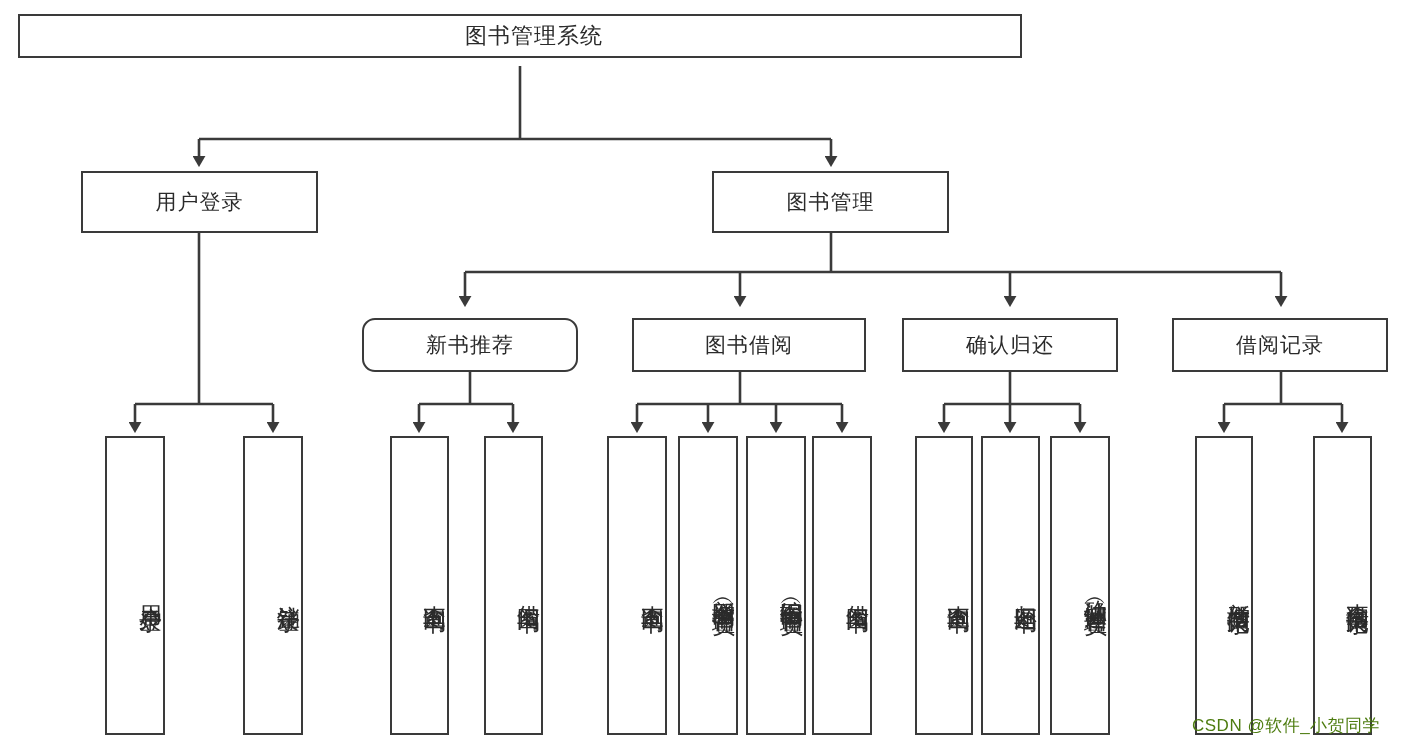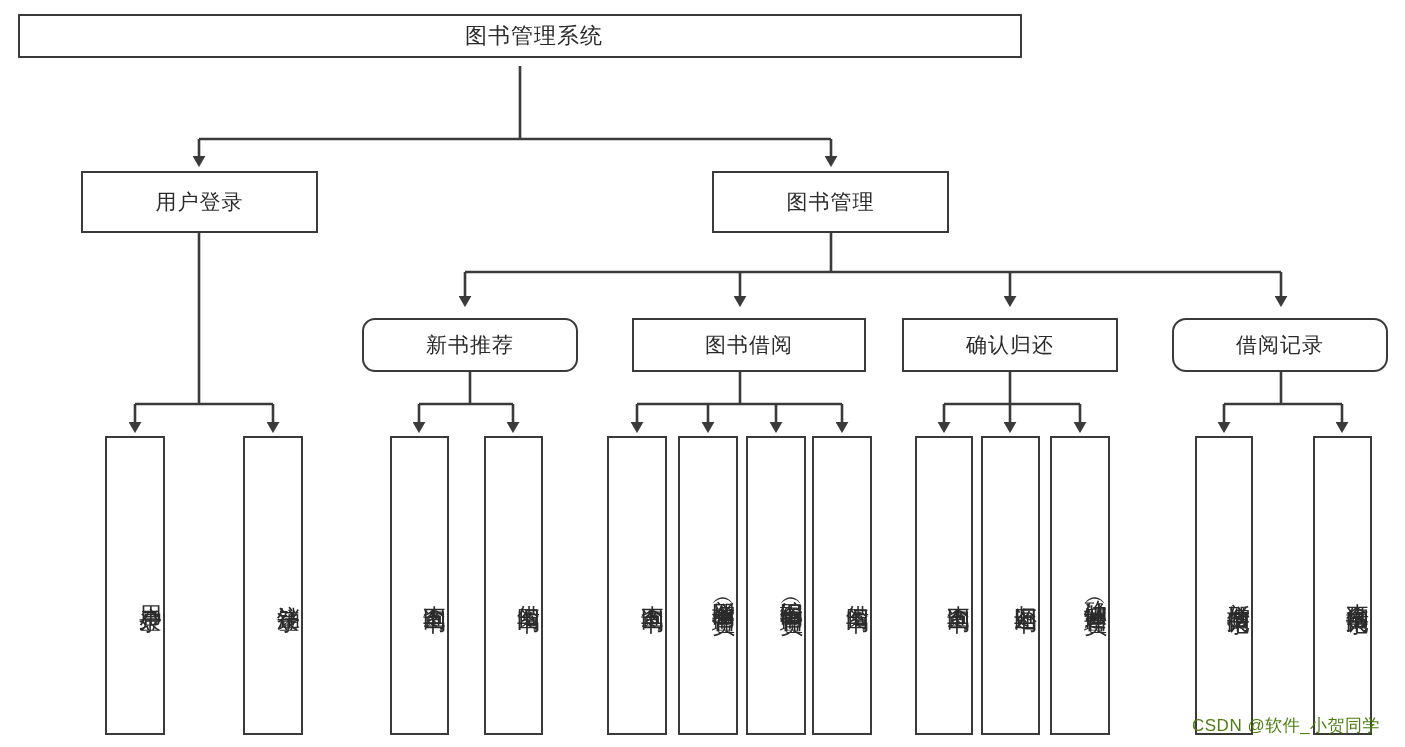--- a/index.html
+++ b/index.html
@@ -137,21 +137,21 @@
 
   <div class="node horiz" style="left:362px; top:318px; width:216px; height:54px;border-radius:13px;">
     <span>新书推荐</span>
   </div>
   <div class="node horiz" style="left:632px; top:318px; width:234px; height:54px;">
     <span>图书借阅</span>
   </div>
   <div class="node horiz" style="left:902px; top:318px; width:216px; height:54px;">
     <span>确认归还</span>
   </div>
-  <div class="node horiz" style="left:1172px; top:318px; width:216px; height:54px;border-radius:14px;">
+  <div class="node horiz" style="left:1172px; top:318px; width:216px; height:54px;">
     <span>借阅记录</span>
   </div>
 
   <div class="node vert" style="left:105px; top:436px; width:60px; height:299px;">
     <span>用户登录</span>
   </div>
   <div class="node vert" style="left:243px; top:436px; width:60px; height:299px;">
     <span>注销登录</span>
   </div>
 

